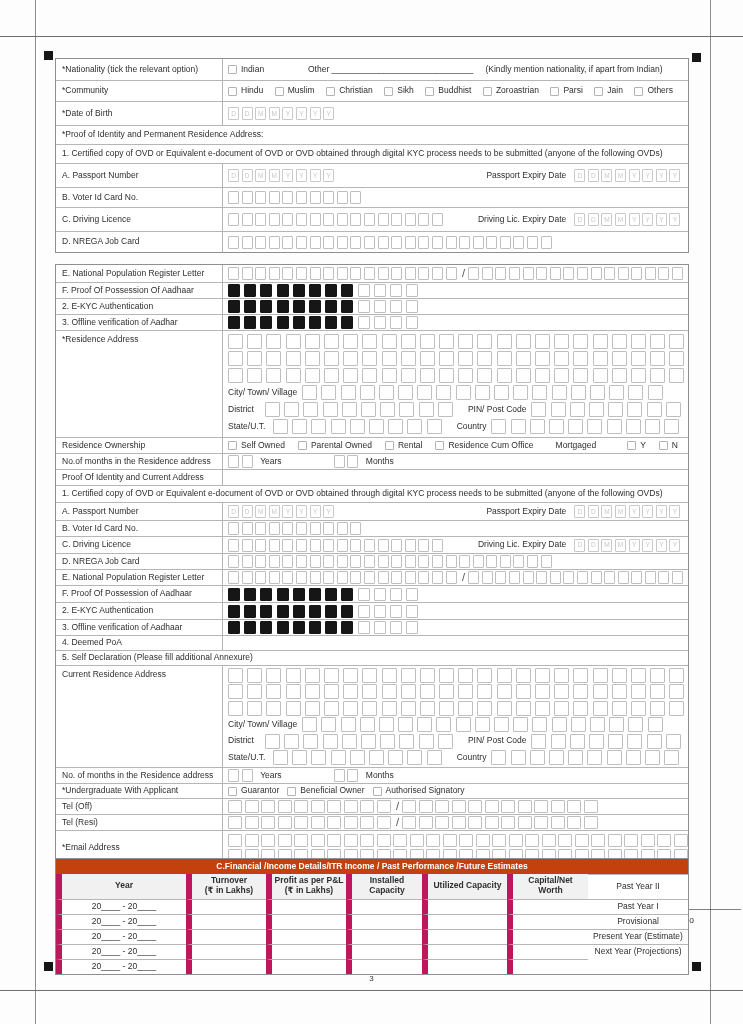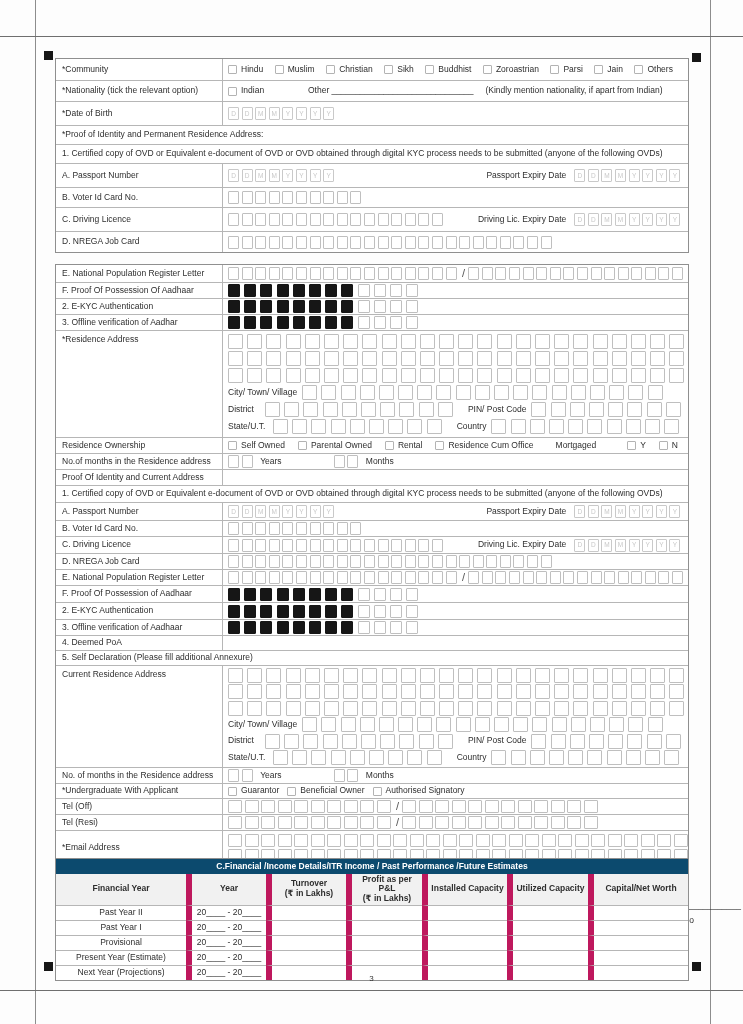--- a/index.html
+++ b/index.html
@@ -39,21 +39,21 @@
 
   .cb { width:9px; height:9px; border:1px solid #b3b3b3; box-sizing:border-box;
         flex:0 0 auto; background:#fff; border-radius:1px; }
   .opt { display:inline-flex; align-items:center; gap:4px; flex:0 0 auto; }
   .opt-label { font-size:8.5px; white-space:nowrap; }
   .spread { flex:1; justify-content:space-between; padding-right:10px; display:flex; }
   .slash { font-size:11px; color:#555; padding:0 3px; flex:0 0 auto; }
   .inline-lbl { white-space:nowrap; flex:0 0 auto; }
 
   
-  #fin .title { background:#0c4a6e; color:#fff; text-align:center; font-weight:bold;
+  #fin .title { background:#c2410c; color:#fff; text-align:center; font-weight:bold;
                 font-size:8.5px; padding:2px 0 2.5px 0; }
   #fin .grid { display:grid; grid-template-columns:130px 80px 80px 76px 85px 81px 1fr; }
   .fin-cell { border-top:1px solid #b6b6b6; border-left:6px solid #be185d;
               font-size:8.5px; display:flex; flex-direction:column; align-items:center;
               justify-content:center; min-height:15px; padding:1px 2px; text-align:center;
               box-sizing:border-box; line-height:1.15; }
   .fin-cell.c0 { border-left:0; }
   .fin-head { font-weight:bold; background:#f1f1f1; min-height:25px; border-top:0; }
 
   .pageno { position:absolute; left:0; top:974px; width:743px; text-align:center;
@@ -69,73 +69,73 @@
   <div class="crop" style="left:0;top:36px;width:743px;height:1px;background:#6f6f6f"></div>
   <div class="crop" style="left:0;top:990px;width:743px;height:1px;background:#6f6f6f"></div>
   <div class="regmark" style="left:44px;top:51px"></div>
   <div class="regmark" style="left:692px;top:53px"></div>
   <div class="regmark" style="left:44px;top:962px"></div>
   <div class="regmark" style="left:692px;top:962px"></div>
 
   <div class="tbl" id="block1" style="top:58px">
 
     <div class="row" style="min-height:21px">
-      <div class="lbl">*Community</div>
-      <div class="ct">
-          <span class="spread">
-            <span class="opt">
-              <span class="cb"></span>
-              <span class="opt-label">Hindu</span>
-            </span>
-            <span class="opt">
-              <span class="cb"></span>
-              <span class="opt-label">Muslim</span>
-            </span>
-            <span class="opt">
-              <span class="cb"></span>
-              <span class="opt-label">Christian</span>
-            </span>
-            <span class="opt">
-              <span class="cb"></span>
-              <span class="opt-label">Sikh</span>
-            </span>
-            <span class="opt">
-              <span class="cb"></span>
-              <span class="opt-label">Buddhist</span>
-            </span>
-            <span class="opt">
-              <span class="cb"></span>
-              <span class="opt-label">Zoroastrian</span>
-            </span>
-            <span class="opt">
-              <span class="cb"></span>
-              <span class="opt-label">Parsi</span>
-            </span>
-            <span class="opt">
-              <span class="cb"></span>
-              <span class="opt-label">Jain</span>
-            </span>
-            <span class="opt">
-              <span class="cb"></span>
-              <span class="opt-label">Others</span>
-            </span>
-          </span>
-        </div>
-    </div>
-
-    <div class="row" style="min-height:21px">
       <div class="lbl">*Nationality (tick the relevant option)</div>
       <div class="ct">
         <span class="opt" style="width:72px">
           <span class="cb"></span>
           <span class="opt-label">Indian</span>
         </span>
         <span class="inline-lbl">Other ______________________________</span>
         <span class="inline-lbl" style="margin-left:4px">(Kindly mention nationality, if apart from Indian)</span>
       </div>
+    </div>
+
+    <div class="row" style="min-height:21px">
+      <div class="lbl">*Community</div>
+      <div class="ct">
+          <span class="spread">
+            <span class="opt">
+              <span class="cb"></span>
+              <span class="opt-label">Hindu</span>
+            </span>
+            <span class="opt">
+              <span class="cb"></span>
+              <span class="opt-label">Muslim</span>
+            </span>
+            <span class="opt">
+              <span class="cb"></span>
+              <span class="opt-label">Christian</span>
+            </span>
+            <span class="opt">
+              <span class="cb"></span>
+              <span class="opt-label">Sikh</span>
+            </span>
+            <span class="opt">
+              <span class="cb"></span>
+              <span class="opt-label">Buddhist</span>
+            </span>
+            <span class="opt">
+              <span class="cb"></span>
+              <span class="opt-label">Zoroastrian</span>
+            </span>
+            <span class="opt">
+              <span class="cb"></span>
+              <span class="opt-label">Parsi</span>
+            </span>
+            <span class="opt">
+              <span class="cb"></span>
+              <span class="opt-label">Jain</span>
+            </span>
+            <span class="opt">
+              <span class="cb"></span>
+              <span class="opt-label">Others</span>
+            </span>
+          </span>
+        </div>
     </div>
 
     <div class="row" style="min-height:24px">
       <div class="lbl">*Date of Birth</div>
       <div class="ct">
           <span class="boxes boxes-date">
             <span class="bx">D</span>
             <span class="bx">D</span>
             <span class="bx">M</span>
             <span class="bx">M</span>
@@ -1283,23 +1283,20 @@
             <span class="cb"></span>
             <span class="opt-label">No</span>
           </span>
       </div>
     </div>
   </div>
 
   <div class="tbl" id="fin" style="top:858px">
     <div class="title">C.Financial /Income Details/ITR Income / Past Performance /Future Estimates</div>
     <div class="grid">
-      <div class="fin-cell fin-head c0">
-          <span>Financial Year</span>
-        </div>
       <div class="fin-cell fin-head">
           <span>Year</span>
         </div>
       <div class="fin-cell fin-head">
           <span>Turnover</span>
           <span>(₹ in Lakhs)</span>
         </div>
       <div class="fin-cell fin-head">
           <span>Profit as per P&amp;L</span>
           <span>(₹ in Lakhs)</span>

